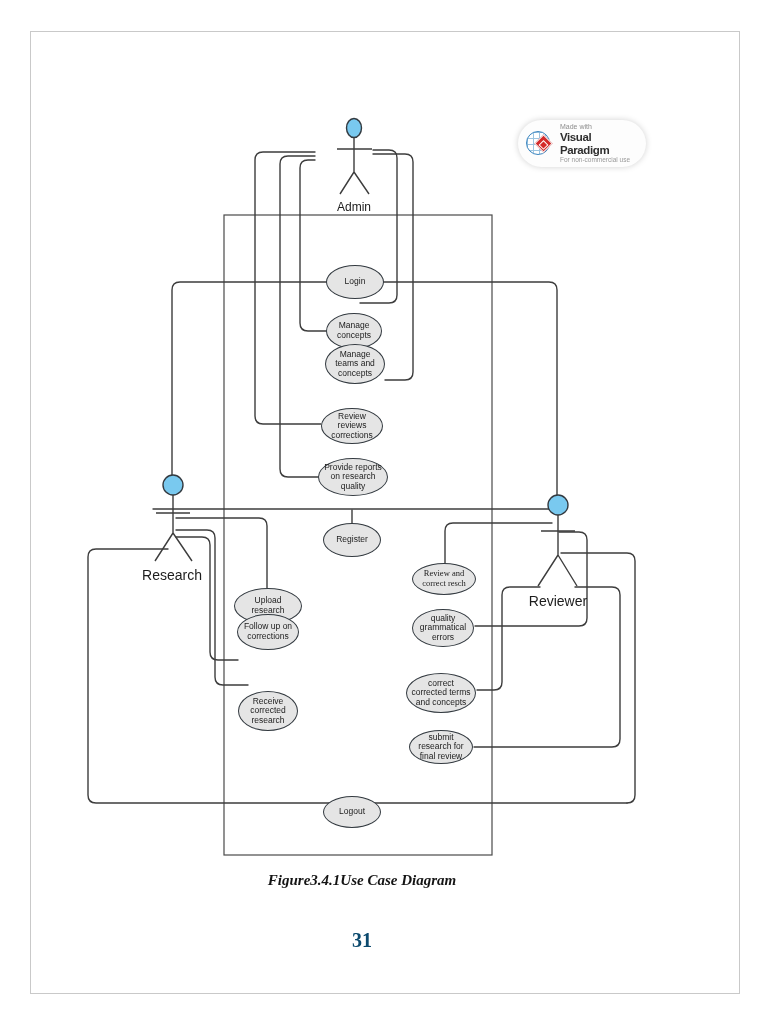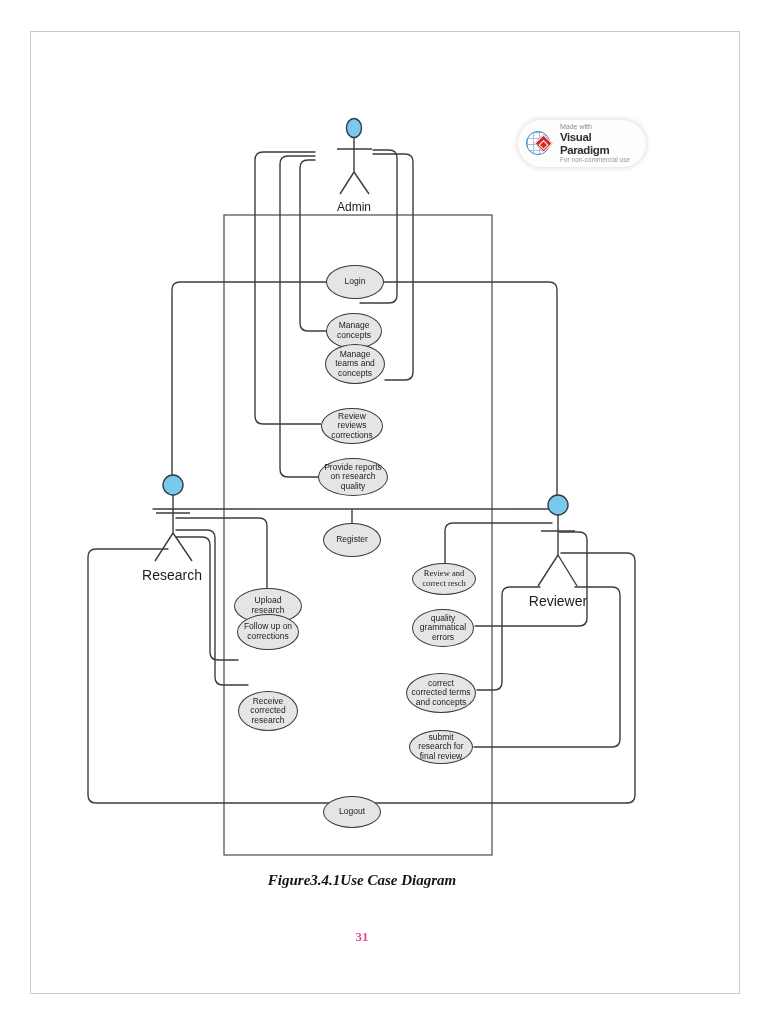--- a/index.html
+++ b/index.html
@@ -31,21 +31,21 @@
   #vp-diamond-inner{position:absolute;left:3px;top:3px;width:5px;height:5px;border:1px solid #ffffff;}
   #vp-text{display:flex;flex-direction:column;margin-left:4px;line-height:1.1;}
   .vp-madewith{font-size:7px;color:#8d8d8d;}
   .vp-name{font-size:11.5px;font-weight:bold;color:#2f2f2f;letter-spacing:-0.4px;}
   .vp-noncom{font-size:6.5px;color:#9a9a9a;}
 
   #figure-caption{position:absolute;left:212px;top:872px;width:300px;z-index:2;text-align:center;
                   font-family:"Liberation Serif", serif;font-weight:bold;font-style:italic;
                   font-size:15px;color:#141414;}
   #page-number{position:absolute;left:312px;top:929px;width:100px;z-index:2;text-align:center;
-               font-family:"Liberation Serif", serif;font-weight:bold;font-size:13px;color:#ec4899;}
+               font-family:"Liberation Serif", serif;font-weight:bold;font-size:20px;color:#0c4a6e;}
 </style>
 </head>
 <body>
 
 <div id="canvas">
   <div id="page-border"></div>
 
   <svg id="diagram-svg" viewBox="0 0 768 1024">
 
     <rect x="224" y="215" width="268" height="640" fill="none" stroke="#4a4a4a" stroke-width="1.2"></rect>

